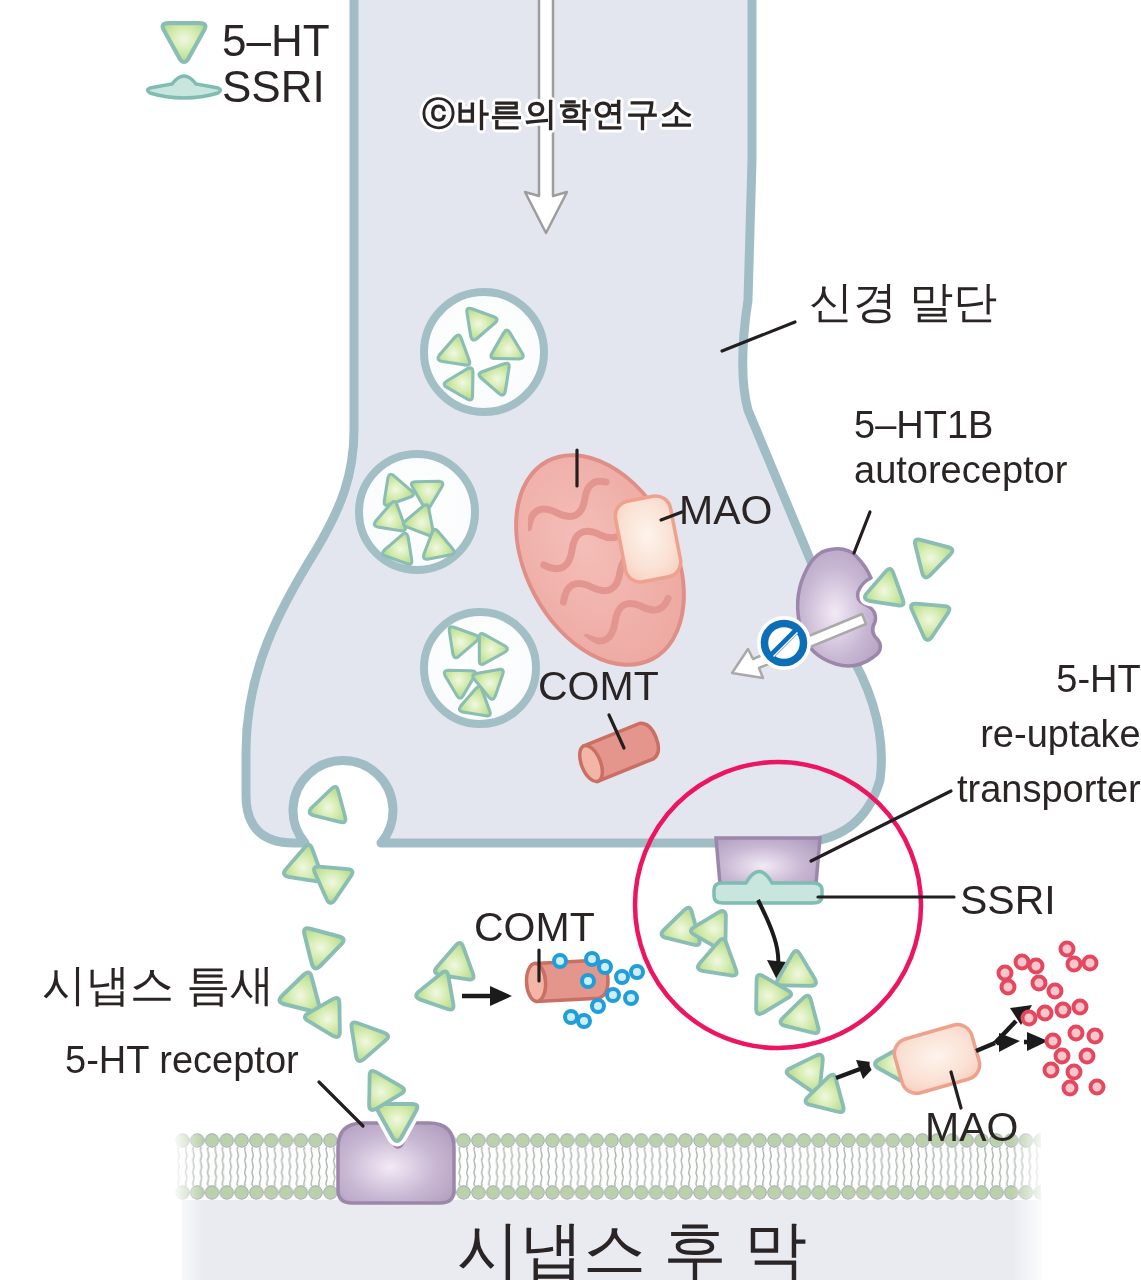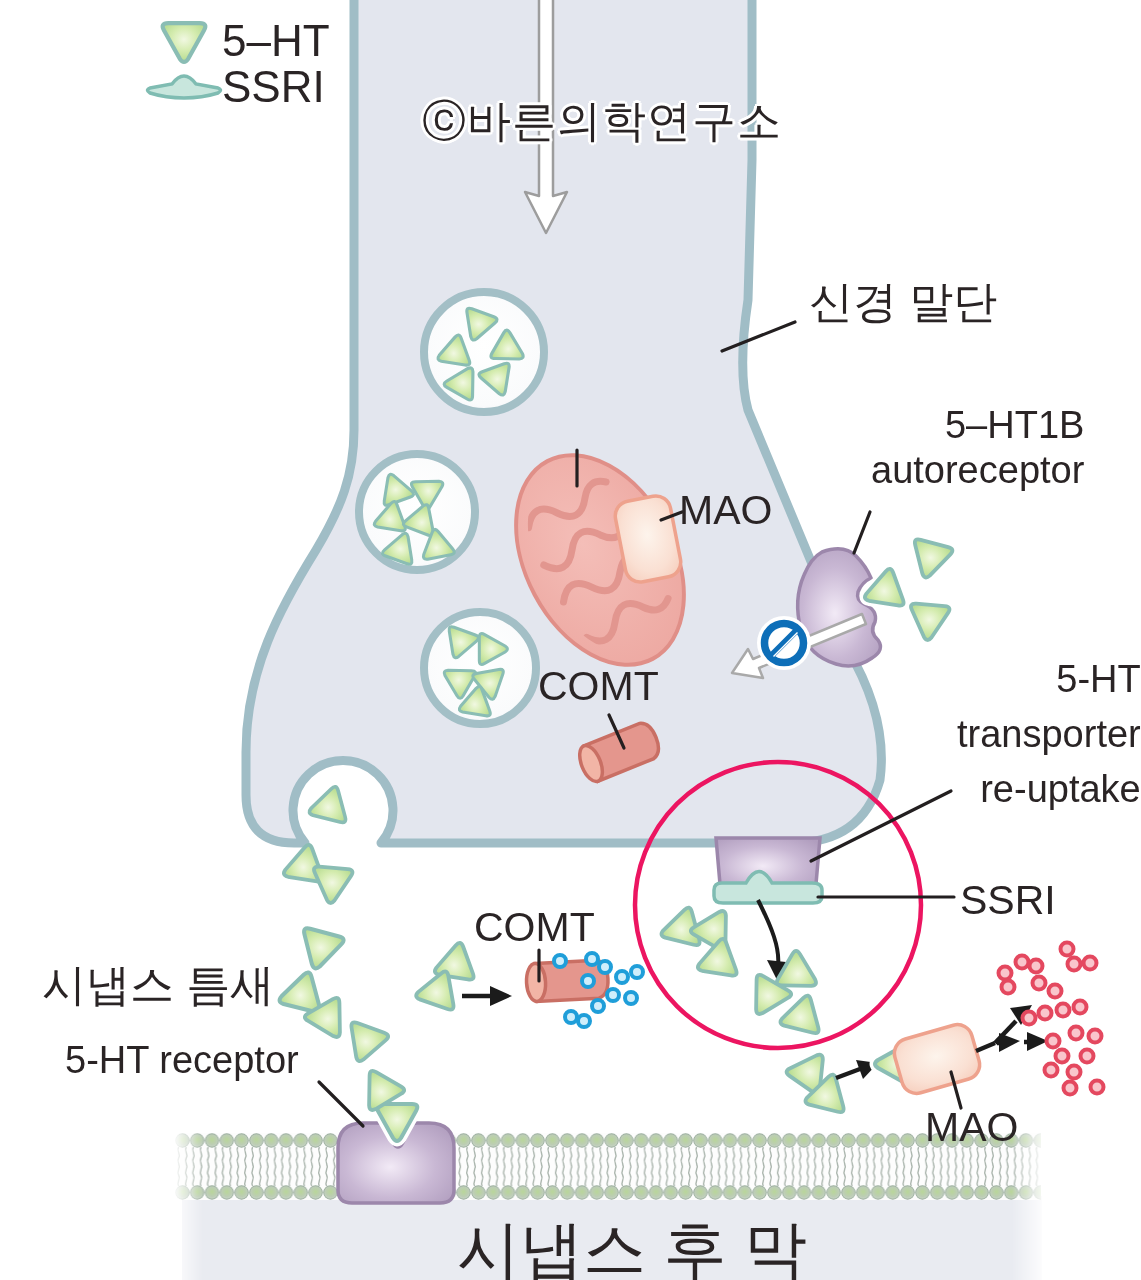--- a/index.html
+++ b/index.html
@@ -4,21 +4,21 @@
 <style>
   html,body{margin:0;padding:0;background:#ffffff;}
   #stage{position:relative;width:1141px;height:1280px;background:#ffffff;overflow:hidden;
          font-family:"Liberation Sans",sans-serif;color:#2a2425;margin-left:32px;}
   #art{position:absolute;left:0;top:0;}
   .lbl{position:absolute;color:#2a2425;white-space:nowrap;line-height:1.18;}
   .en{font-size:38px;}
   .enz{font-size:41px;}
   .ko{font-size:44px;}
   .legend-txt{font-size:44px;}
-  .wm{font-size:44px;font-weight:normal;letter-spacing:1px;
+  .wm{font-size:33px;font-weight:bold;letter-spacing:1px;
       text-shadow:-2px -2px 0 #fff,2px -2px 0 #fff,-2px 2px 0 #fff,2px 2px 0 #fff,
                   0 -3px 0 #fff,0 3px 0 #fff,-3px 0 0 #fff,3px 0 0 #fff;}
   .center{text-align:center;}
 </style>
 </head>
 <body>
 
 <div id="stage">
 
 <svg id="art" width="1141" height="1280" viewBox="0 0 1141 1280">
@@ -296,31 +296,31 @@
 <div class="lbl legend-txt" style="left:190px;top:15px;">5–HT</div>
 <div class="lbl legend-txt" style="left:190px;top:61px;">SSRI</div>
 
 <div class="lbl wm" style="left:390px;top:95px;">ⓒ바른의학연구소</div>
 
 <div class="lbl ko" style="left:777px;top:276px;">신경 말단</div>
 
 
 <div class="lbl enz" style="left:647px;top:486px;">MAO</div>
 
-<div class="lbl en" style="left:839px;top:403px;text-align:right;">
+<div class="lbl en" style="left:822px;top:403px;">
   <div>5–HT1B</div>
   <div>autoreceptor</div>
 </div>
 
 <div class="lbl enz" style="left:506px;top:662px;">COMT</div>
 
 <div class="lbl en" style="left:925px;top:652px;line-height:1.45;text-align:right;">
   <div>5-HT</div>
+  <div>re-uptake</div>
   <div>transporter</div>
-  <div>re-uptake</div>
 </div>
 
 <div class="lbl enz" style="left:928px;top:876px;">SSRI</div>
 
 <div class="lbl ko" style="left:10px;top:959px;">시냅스 틈새</div>
 
 <div class="lbl enz" style="left:442px;top:903px;">COMT</div>
 
 <div class="lbl en" style="left:33px;top:1038px;">5-HT receptor</div>
 

